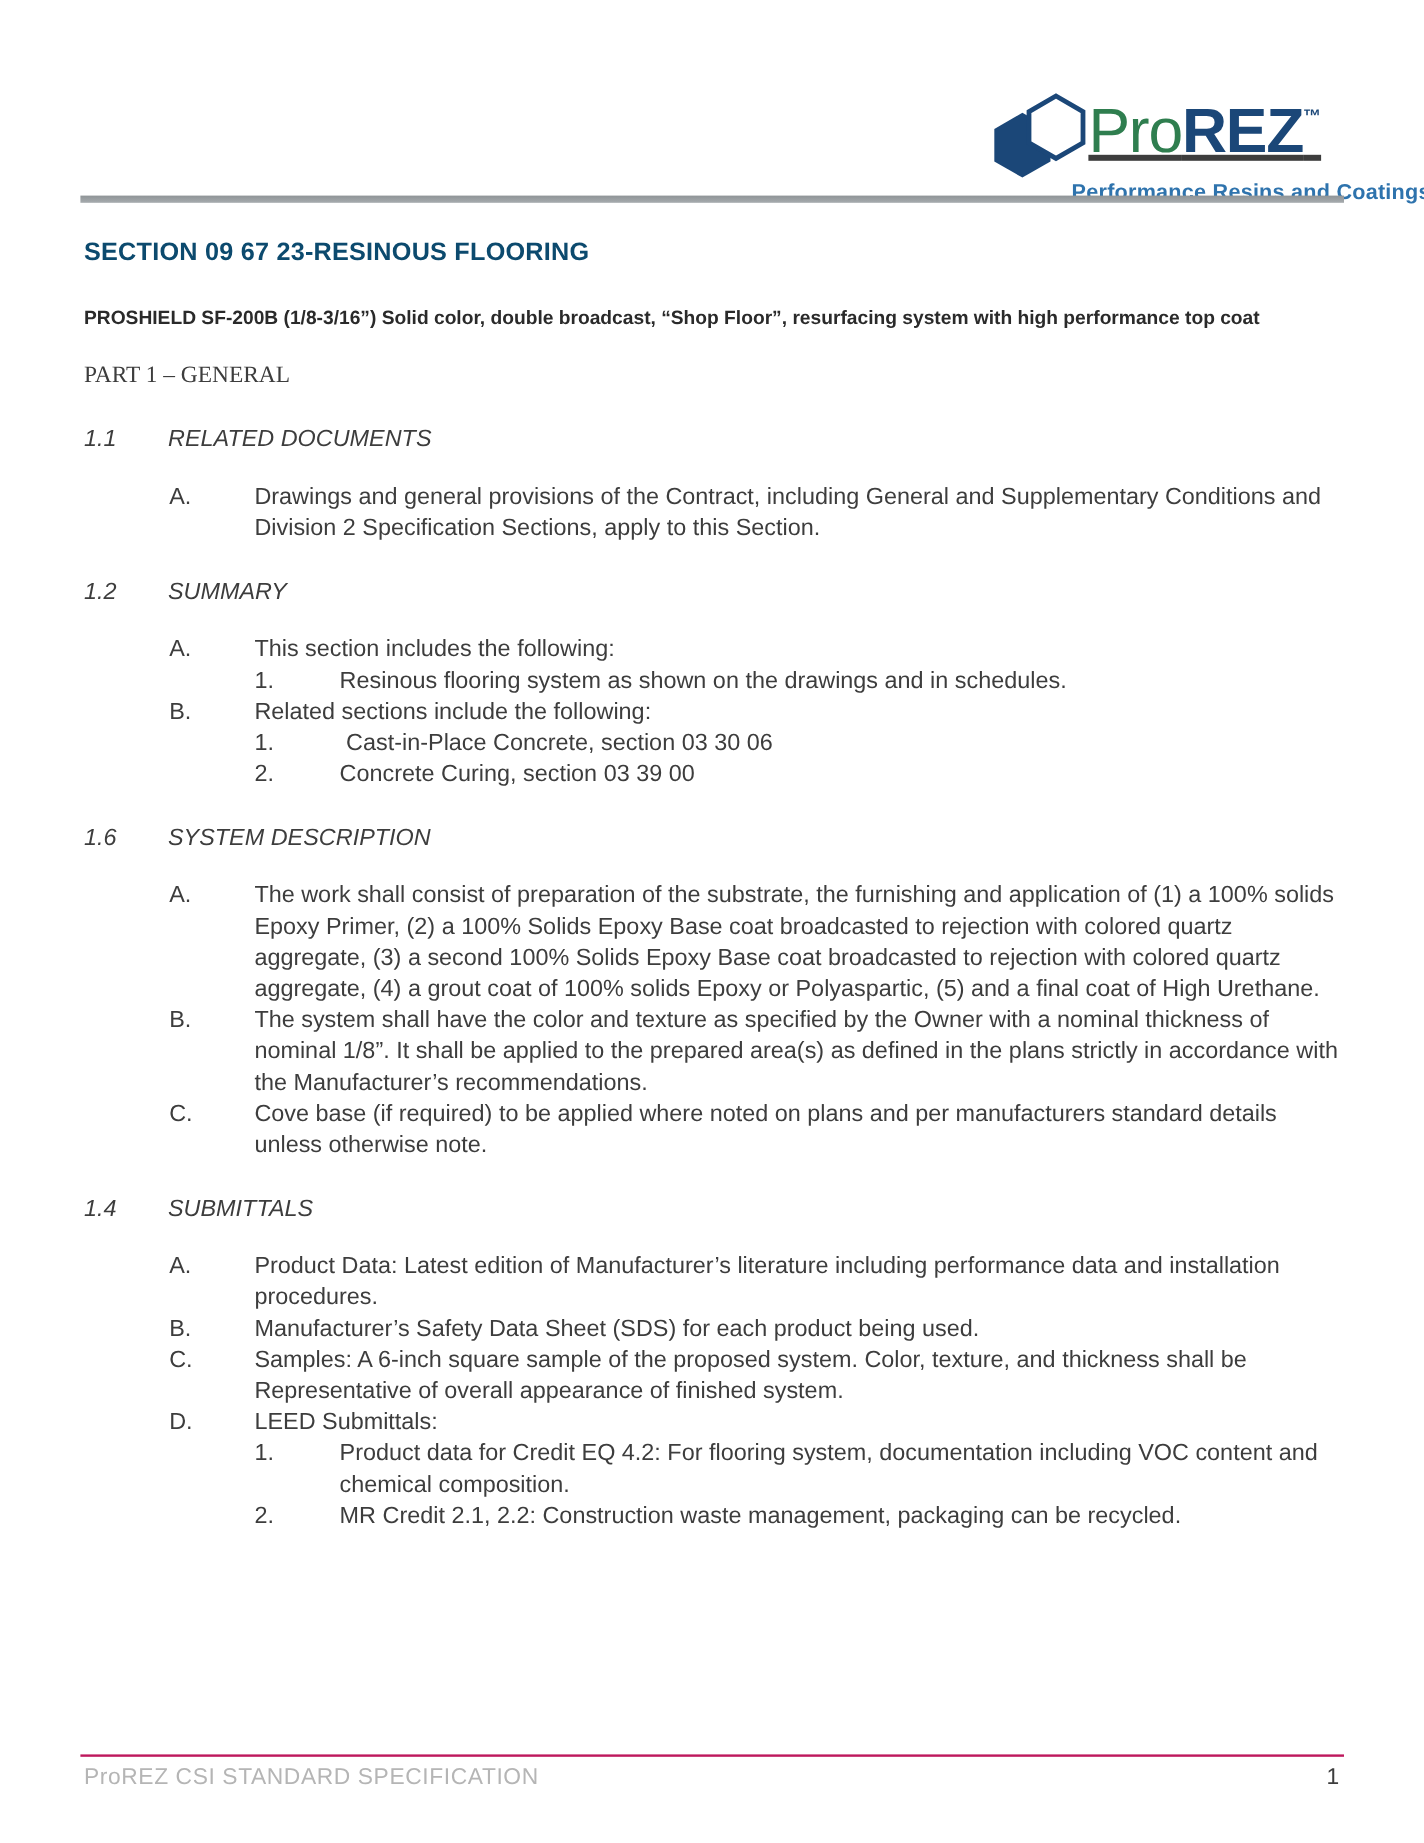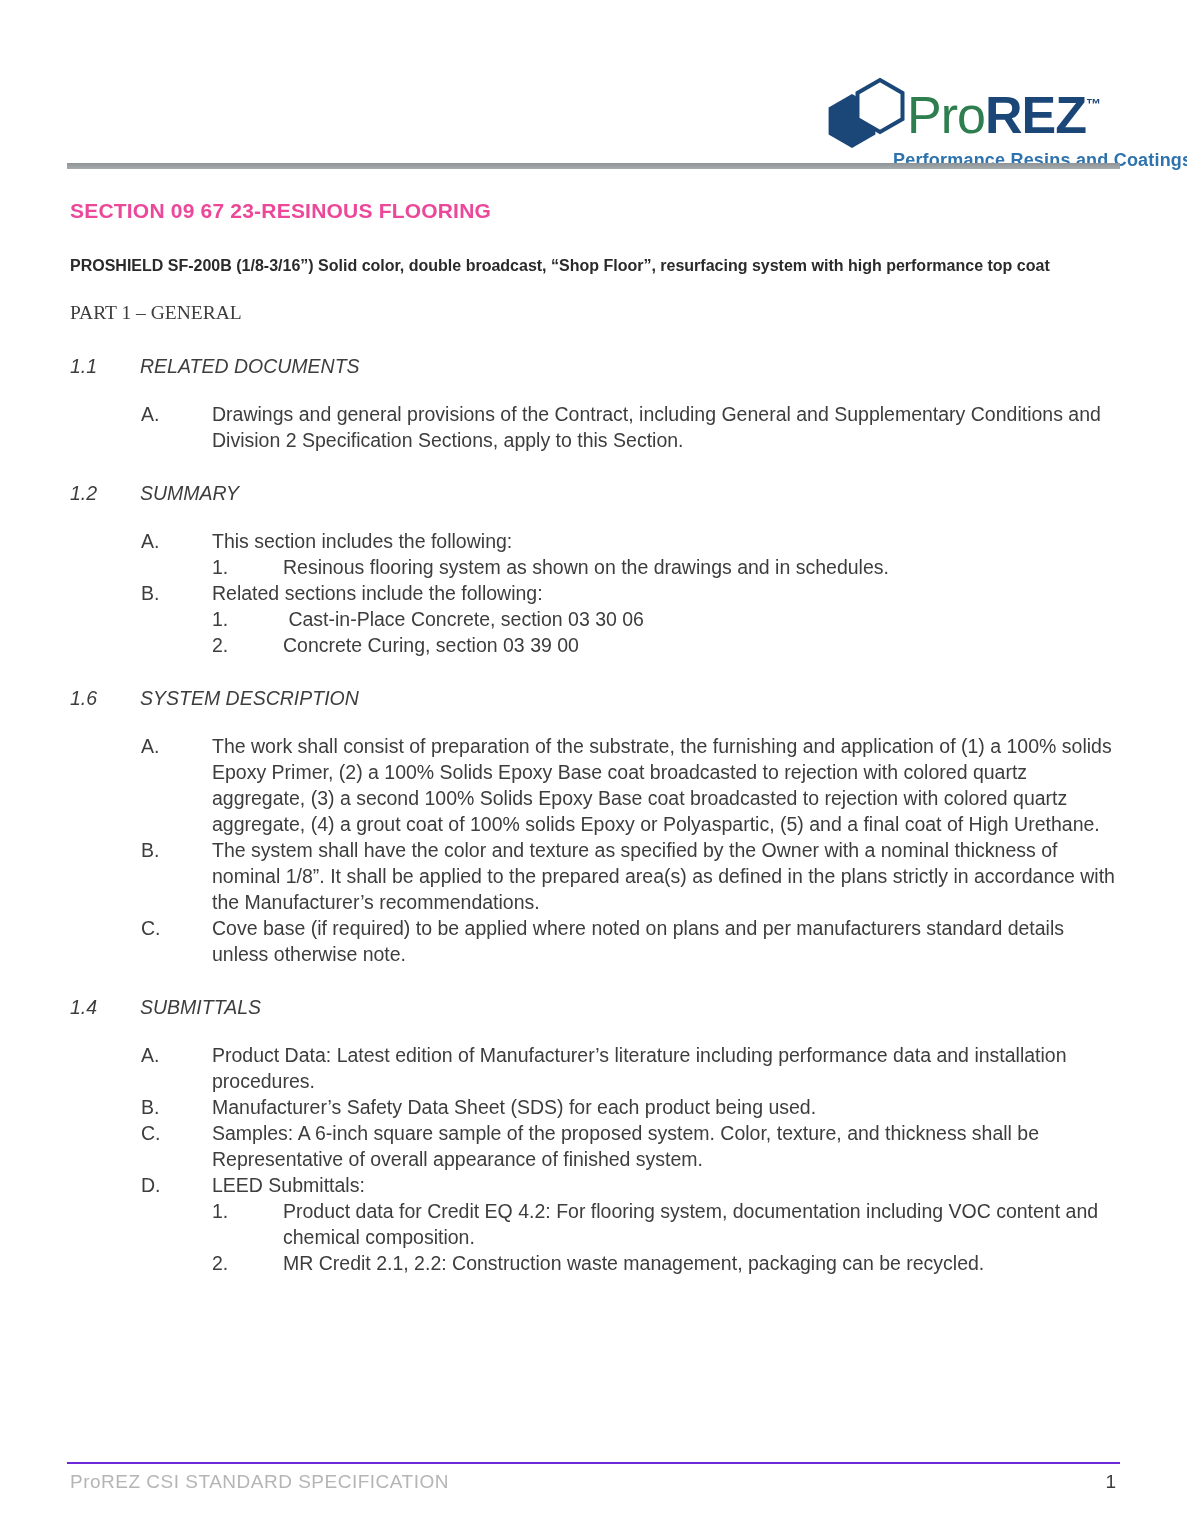--- a/index.html
+++ b/index.html
@@ -10,22 +10,22 @@
     font-family:"Liberation Sans", sans-serif;
     color:#3d3d3d;
     overflow:hidden;
   }
 
   
   .logo { position:absolute; left:827px; top:70px; width:312px; }
   .logo-row { display:flex; align-items:flex-start; }
   .hexagons { flex:0 0 auto; margin-top:4px; }
   .wordmark {
-    font-size:52px; line-height:76px; letter-spacing:-1px;
-    white-space:nowrap; margin-left:2px; margin-top:2px;
+    font-size:52px; line-height:64px; letter-spacing:-1px;
+    white-space:nowrap; margin-left:2px; margin-top:2px;text-decoration:underline;
   }
   .wordmark .pro { color:var(--green,#2f7e4f); font-weight:400; }
   .wordmark .rez { color:var(--navy,#1b4778); font-weight:700; }
   .wordmark .tm  { color:var(--navy,#1b4778); font-size:15px; font-weight:700;
                    vertical-align:super; letter-spacing:0; position:relative; top:-6px; }
   .tagline {
     margin-left:66px; margin-top:-4px;
     font-size:18px; font-weight:700; letter-spacing:0.2px;
     color:var(--blue,#2e73ad); white-space:nowrap;
   }
@@ -33,21 +33,21 @@
   
   .header-rule {
     position:absolute; left:67px; top:163px; width:1053px; height:6px;
     background:linear-gradient(#8f9497,#a6abae); border:none;
   }
 
   
   .content { position:absolute; left:70px; top:197px; width:1049px; }
 
   .section-title {
-    font-size:21px; font-weight:700; color:#ec4899;
+    font-size:21px; font-weight:700; color:#0c4a6e;
     line-height:28px; letter-spacing:0.2px;
   }
   .doc-subtitle {
     margin-top:27px;
     font-size:16px; font-weight:700; color:#2a2a2a; line-height:27px;
   }
   .part-heading { margin-top:21px; font-size:19.5px; line-height:26px; color:#3d3d3d;font-family:Liberation Serif, serif; }
 
   .article { margin-top:27px; }
   .article-heading {
@@ -63,21 +63,21 @@
   .subitem {
     display:grid; grid-template-columns:71px 1fr;
     margin-left:142px;
     font-size:19.5px; line-height:26px;
   }
   .item-text, .subitem-text { white-space:pre-wrap; }
 
   
   .footer {
     position:absolute; left:67px; top:1462px; width:1053px;
-    border-top:2px solid #6d28d9; padding-top:7px;
+    border-top:2px solid #be185d; padding-top:7px;
     display:flex; justify-content:space-between; align-items:baseline;
   }
   .footer-left {
     font-size:19px; color:#b5b5b5; letter-spacing:0.5px; padding-left:3px;
   }
   .footer-page { font-size:19px; color:#3d3d3d; padding-right:4px; }
 </style>
 </head>
 <body>
 

